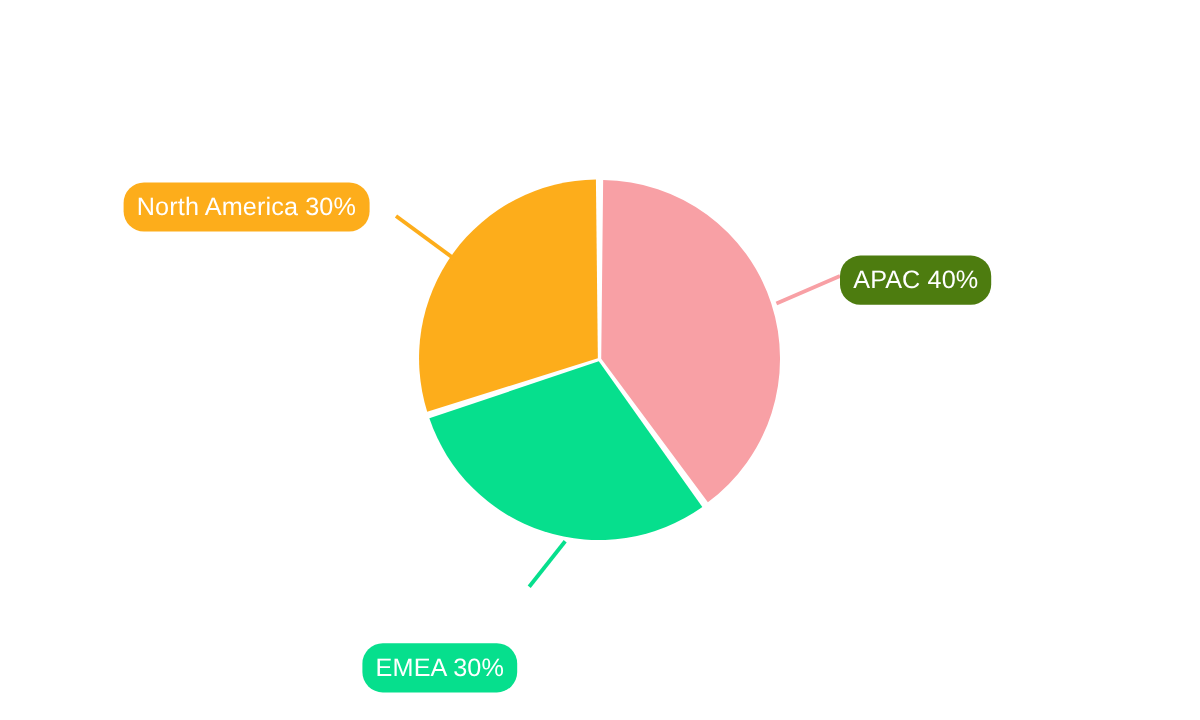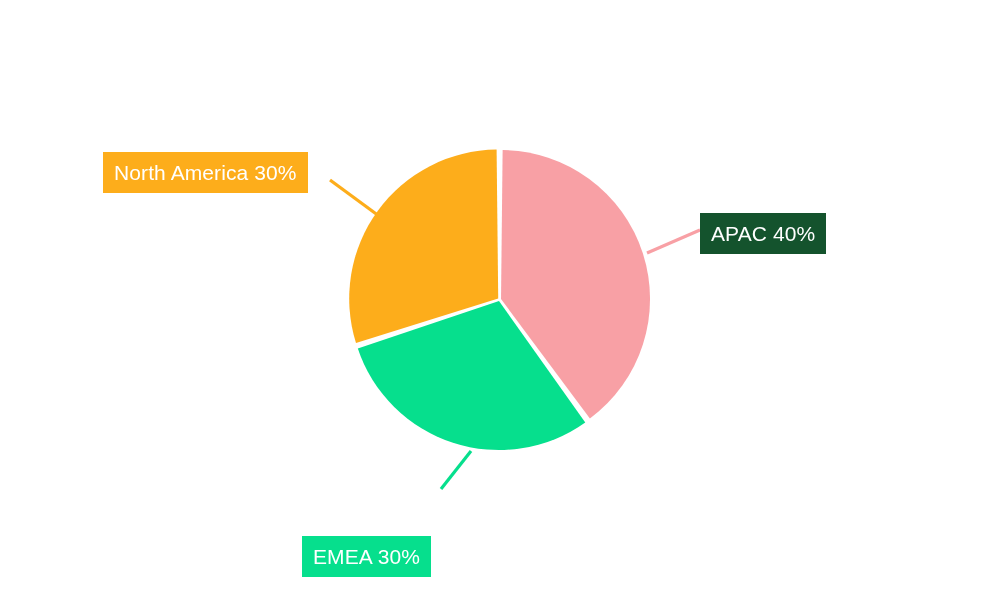--- a/index.html
+++ b/index.html
@@ -30,20 +30,21 @@
     align-items: center;
     box-sizing: border-box;
     color: #ffffff;
     font-family: "Liberation Sans", sans-serif;
     font-size: 21px;
     line-height: 1;
     letter-spacing: 0.1px;
     white-space: nowrap;
     padding: 0 11px;
     height: 41px;
+    border-radius: 17px;
   }
   #callout-north-america {
     left: 103px;
     top: 152px;
   }
   #callout-apac {
     left: 700px;
     top: 213px;
   }
   #callout-emea {
@@ -67,21 +68,21 @@
 
     <line x1="330" y1="180" x2="379" y2="216" stroke="#fdad1b" stroke-width="3.2"></line>
     <line x1="700" y1="230" x2="647" y2="253" stroke="#f8a0a5" stroke-width="3.2"></line>
     <line x1="441" y1="489" x2="471" y2="451" stroke="#06df8d" stroke-width="3.2"></line>
   </svg>
 
   <div class="callout" id="callout-north-america" style="background:#fdad1b">
     <span>North America 30%</span>
   </div>
 
-  <div class="callout" id="callout-apac" style="background:#14532d">
+  <div class="callout" id="callout-apac" style="background:#4d7c0f">
     <span>APAC 40%</span>
   </div>
 
   <div class="callout" id="callout-emea" style="background:#06df8d">
     <span>EMEA 30%</span>
   </div>
 
 </div>
 
 </body></html>

